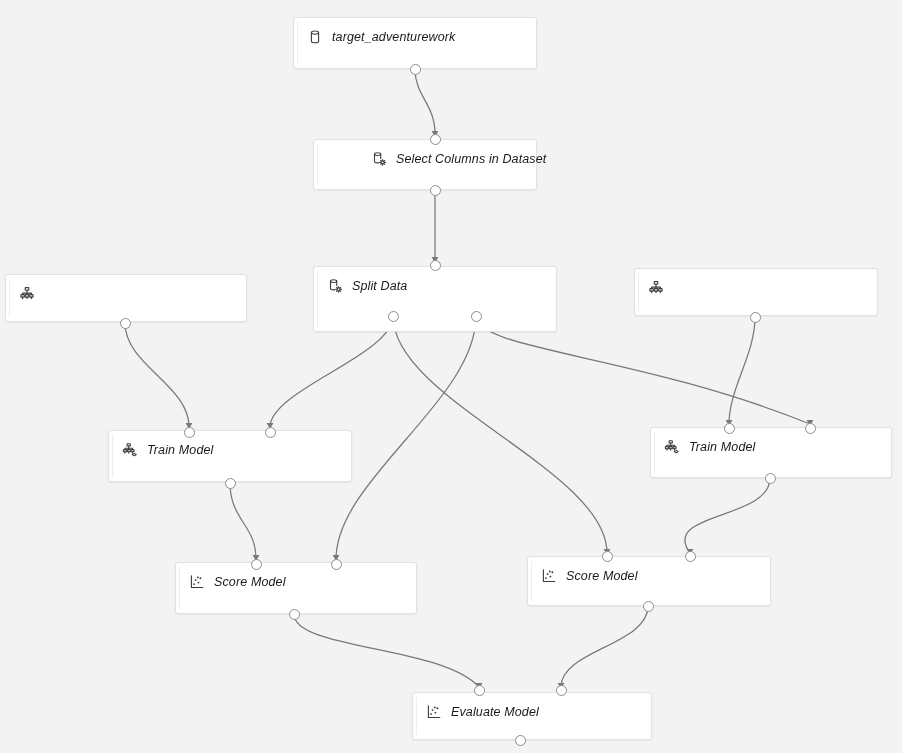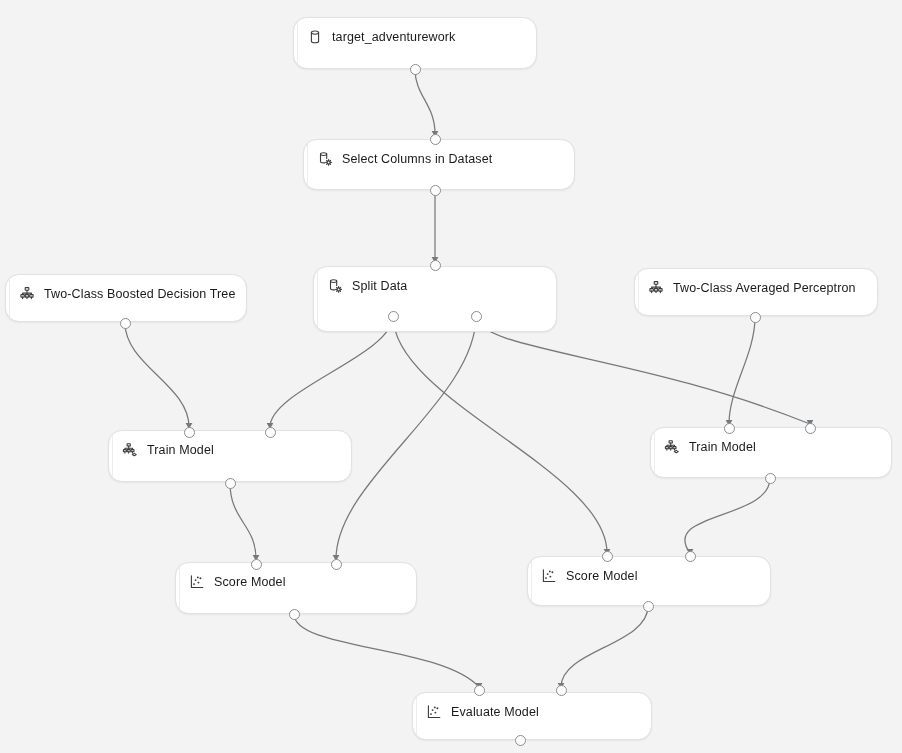--- a/index.html
+++ b/index.html
@@ -43,25 +43,26 @@
   #edges polygon.edge-arrow {
     fill: #76797c;
   }
 
   
   .node {
     position: absolute;
     z-index: 2;
     background: #ffffff;
     border: 1px solid #e2e2e2;
-    border-radius: 14px;
+    border-radius: 3px;
     box-sizing: border-box;
     box-shadow: 0 1px 2px rgba(0,0,0,0.055), 0 0 1px rgba(0,0,0,0.04);
     display: flex;
     align-items: flex-start;
+    font-style: italic;
   }
   .node::before {
     
     content: "";
     position: absolute;
     left: 3px;
     top: 4px;
     bottom: 4px;
     width: 1px;
     background: #ededed;
@@ -135,21 +136,21 @@
       <div class="node" style="left: 293px; top: 17px; width: 244px; height: 52px;">
         <div class="node-body">
           <span class="node-icon"><svg viewBox="0 0 16 16" class="node-icon-svg" width="16" height="16">
               <ellipse cx="8" cy="3.6" rx="3.6" ry="1.6" stroke="currentColor" fill="none" stroke-width="1.1" stroke-linecap="round" stroke-linejoin="round"></ellipse>
               <path d="M4.4 3.6 v8.6 c0 0.9 1.6 1.6 3.6 1.6 s3.6 -0.7 3.6 -1.6 V3.6" stroke="currentColor" fill="none" stroke-width="1.1" stroke-linecap="round" stroke-linejoin="round"></path>
             </svg></span>
           <span class="node-label">target_adventurework</span>
         </div>
       </div>
       <div class="port" style="left: 415px; top: 69px;"></div>
-      <div class="node" style="left: 303px; top: 139px; width: 272px; height: 51px;">
+      <div class="node" style="left: 313px; top: 139px; width: 224px; height: 51px; padding-left: 44px;">
         <div class="node-body">
           <span class="node-icon"><svg viewBox="0 0 16 16" class="node-icon-svg" width="16" height="16">
               <ellipse cx="6.6" cy="3.1" rx="3.1" ry="1.4" stroke="currentColor" fill="none" stroke-width="1.1" stroke-linecap="round" stroke-linejoin="round"></ellipse>
               <path d="M3.5 3.1 v7.4 c0 0.8 1.4 1.4 3.1 1.4 c0.5 0 1 -0.05 1.4 -0.15" stroke="currentColor" fill="none" stroke-width="1.1" stroke-linecap="round" stroke-linejoin="round"></path>
               <path d="M9.7 3.1 v4.3" stroke="currentColor" fill="none" stroke-width="1.1" stroke-linecap="round" stroke-linejoin="round"></path>
               <circle cx="11.6" cy="11.4" r="1.5" stroke="currentColor" fill="none" stroke-width="1.1" stroke-linecap="round" stroke-linejoin="round"></circle>
               <path d="M11.6 8.6 v0.9 M11.6 13.3 v0.9 M8.8 11.4 h0.9 M13.5 11.4 h0.9 M9.6 9.4 l0.65 0.65 M12.95 12.75 l0.65 0.65 M13.6 9.4 l-0.65 0.65 M10.25 12.75 l-0.65 0.65" stroke="currentColor" fill="none" stroke-width="1.1" stroke-linecap="round" stroke-linejoin="round"></path>
             </svg></span>
           <span class="node-label">Select Columns in Dataset</span>
         </div>
@@ -174,35 +175,33 @@
       <div class="node" style="left: 5px; top: 274px; width: 242px; height: 48px;">
         <div class="node-body">
           <span class="node-icon"><svg viewBox="0 0 16 16" class="node-icon-svg" width="16" height="16">
               <rect x="6.2" y="1.6" width="3.6" height="2.6" rx="0.4" stroke="currentColor" fill="none" stroke-width="1.1" stroke-linecap="round" stroke-linejoin="round"></rect>
               <path d="M8 4.2 v2.1 M3.6 8.6 V7.1 h8.8 v1.5 M8 6.3 v2.3" stroke="currentColor" fill="none" stroke-width="1.1" stroke-linecap="round" stroke-linejoin="round"></path>
               <rect x="1.9" y="8.6" width="3.4" height="2.5" rx="0.4" stroke="currentColor" fill="none" stroke-width="1.1" stroke-linecap="round" stroke-linejoin="round"></rect>
               <rect x="6.3" y="8.6" width="3.4" height="2.5" rx="0.4" stroke="currentColor" fill="none" stroke-width="1.1" stroke-linecap="round" stroke-linejoin="round"></rect>
               <rect x="10.7" y="8.6" width="3.4" height="2.5" rx="0.4" stroke="currentColor" fill="none" stroke-width="1.1" stroke-linecap="round" stroke-linejoin="round"></rect>
               <path d="M3.6 11.1 v1.5 M12.4 11.1 v1.5 M8 11.1 v1.5" stroke="currentColor" fill="none" stroke-width="1.1" stroke-linecap="round" stroke-linejoin="round"></path>
             </svg></span>
-          <span class="node-label">Two-Class Boosted Decision Tree</span>
         </div>
       </div>
       <div class="port" style="left: 125px; top: 323px;"></div>
       <div class="node" style="left: 634px; top: 268px; width: 244px; height: 48px;">
         <div class="node-body">
           <span class="node-icon"><svg viewBox="0 0 16 16" class="node-icon-svg" width="16" height="16">
               <rect x="6.2" y="1.6" width="3.6" height="2.6" rx="0.4" stroke="currentColor" fill="none" stroke-width="1.1" stroke-linecap="round" stroke-linejoin="round"></rect>
               <path d="M8 4.2 v2.1 M3.6 8.6 V7.1 h8.8 v1.5 M8 6.3 v2.3" stroke="currentColor" fill="none" stroke-width="1.1" stroke-linecap="round" stroke-linejoin="round"></path>
               <rect x="1.9" y="8.6" width="3.4" height="2.5" rx="0.4" stroke="currentColor" fill="none" stroke-width="1.1" stroke-linecap="round" stroke-linejoin="round"></rect>
               <rect x="6.3" y="8.6" width="3.4" height="2.5" rx="0.4" stroke="currentColor" fill="none" stroke-width="1.1" stroke-linecap="round" stroke-linejoin="round"></rect>
               <rect x="10.7" y="8.6" width="3.4" height="2.5" rx="0.4" stroke="currentColor" fill="none" stroke-width="1.1" stroke-linecap="round" stroke-linejoin="round"></rect>
               <path d="M3.6 11.1 v1.5 M12.4 11.1 v1.5 M8 11.1 v1.5" stroke="currentColor" fill="none" stroke-width="1.1" stroke-linecap="round" stroke-linejoin="round"></path>
             </svg></span>
-          <span class="node-label">Two-Class Averaged Perceptron</span>
         </div>
       </div>
       <div class="port" style="left: 755px; top: 317px;"></div>
       <div class="node" style="left: 108px; top: 430px; width: 244px; height: 52px;">
         <div class="node-body">
           <span class="node-icon"><svg viewBox="0 0 16 16" class="node-icon-svg" width="16" height="16">
               <rect x="5.1" y="1.7" width="3.2" height="2.3" rx="0.35" stroke="currentColor" fill="none" stroke-width="1.1" stroke-linecap="round" stroke-linejoin="round"></rect>
               <path d="M6.7 4 v1.9 M2.9 7.6 V6.2 h7.6 v1.4 M6.7 5.9 v1.7" stroke="currentColor" fill="none" stroke-width="1.1" stroke-linecap="round" stroke-linejoin="round"></path>
               <rect x="1.4" y="7.6" width="3.0" height="2.2" rx="0.35" stroke="currentColor" fill="none" stroke-width="1.1" stroke-linecap="round" stroke-linejoin="round"></rect>
               <rect x="5.2" y="7.6" width="3.0" height="2.2" rx="0.35" stroke="currentColor" fill="none" stroke-width="1.1" stroke-linecap="round" stroke-linejoin="round"></rect>

